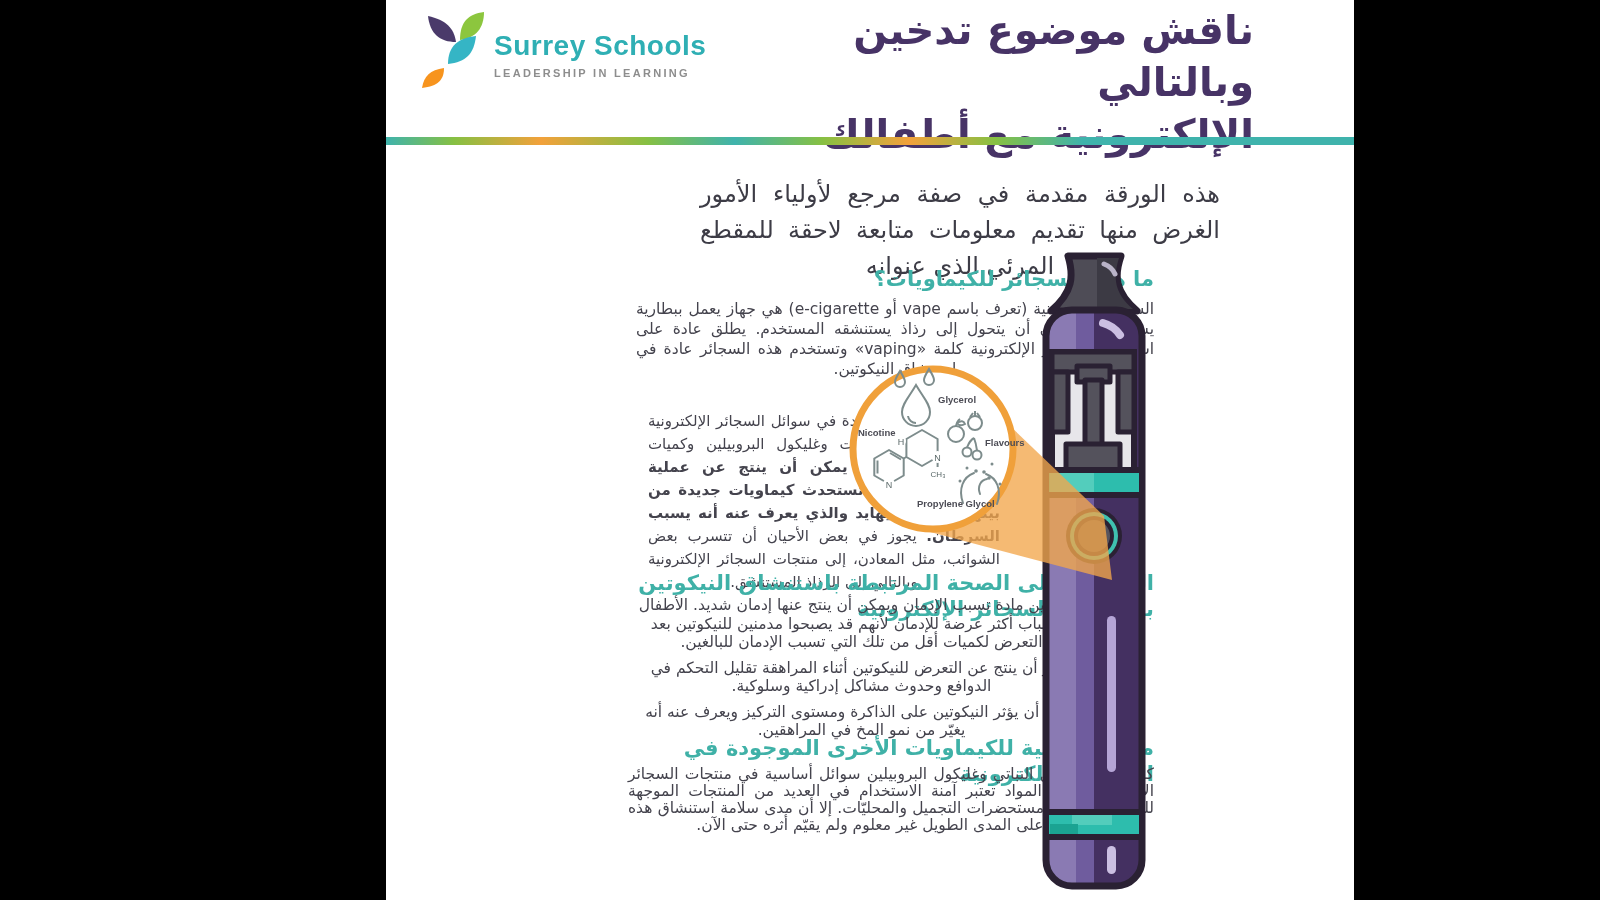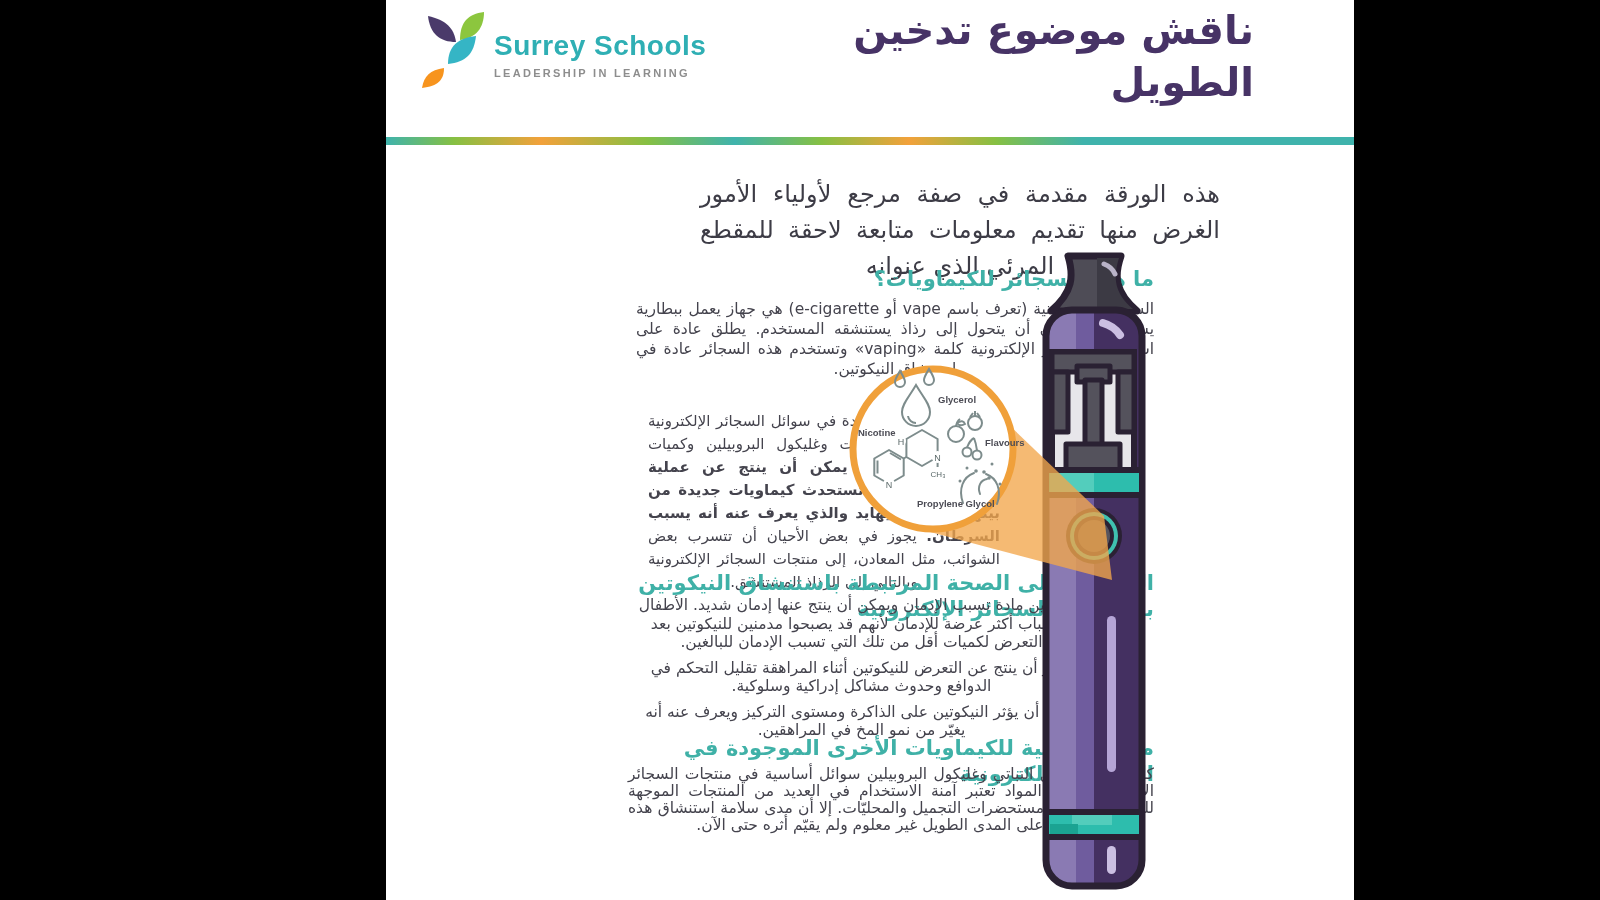--- a/index.html
+++ b/index.html
@@ -57,21 +57,22 @@
         <path d="M28,52 C28,34 38,26 56,24 C54,42 46,50 28,52 Z" fill="#35b5c5"></path>
         <path d="M24,56 C10,58 4,64 2,76 C18,74 24,68 24,56 Z" fill="#f7941e"></path>
       </svg>
       <div class="logo-text">
         <span class="brand">Surrey Schools</span>
         <span class="tagline">LEADERSHIP IN LEARNING</span>
       </div>
     </div>
 
     <div class="title">
-      <div>ناقش موضوع تدخين الطويل</div>
+      <div>ناقش موضوع تدخين وبالتالي</div>
+      <div>الإلكترونية مع أطفالك</div>
     </div>
 
     <div class="divider"></div>
 
     <p class="intro">هذه الورقة مقدمة في صفة مرجع لأولياء الأمور الغرض منها تقديم معلومات متابعة لاحقة للمقطع المرئي الذي عنوانه</p>
 
     <h2 class="sec" id="sec1-h">ما هي السجائر للكيماويات؟</h2>
     <p class="para" id="sec1-p">السجائر الإلكترونية (تعرف باسم vape أو e-cigarette) هي جهاز يعمل ببطارية يسخّن سائل إلى أن يتحول إلى رذاذ يستنشقه المستخدم. يطلق عادة على استخدام السجائر الإلكترونية كلمة «vaping» وتستخدم هذه السجائر عادة في استنشاق النيكوتين.</p>
 
     <p class="para" id="sec2-p"><span>تشتمل المكونات المعتادة في سوائل السجائر الإلكترونية على الغليسرول ونكهات وغليكول البروبيلين وكميات متباينة من النيكوتين. </span><span class="bold-seg">يمكن أن ينتج عن عملية التسخين تفاعلات تستحدث كيماويات جديدة من بينها الفورمالديهايد والذي يعرف عنه أنه يسبب السرطان.</span><span> يجوز في بعض الأحيان أن تتسرب بعض الشوائب، مثل المعادن، إلى منتجات السجائر الإلكترونية وبالتالي إلى الرذاذ المستنشق.</span></p>

